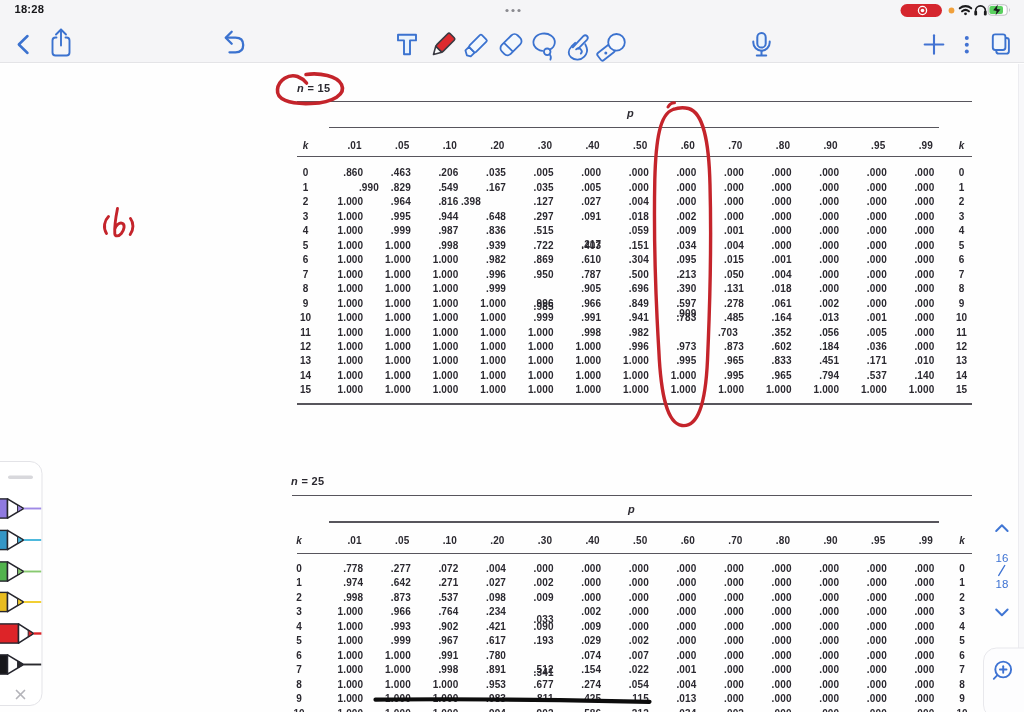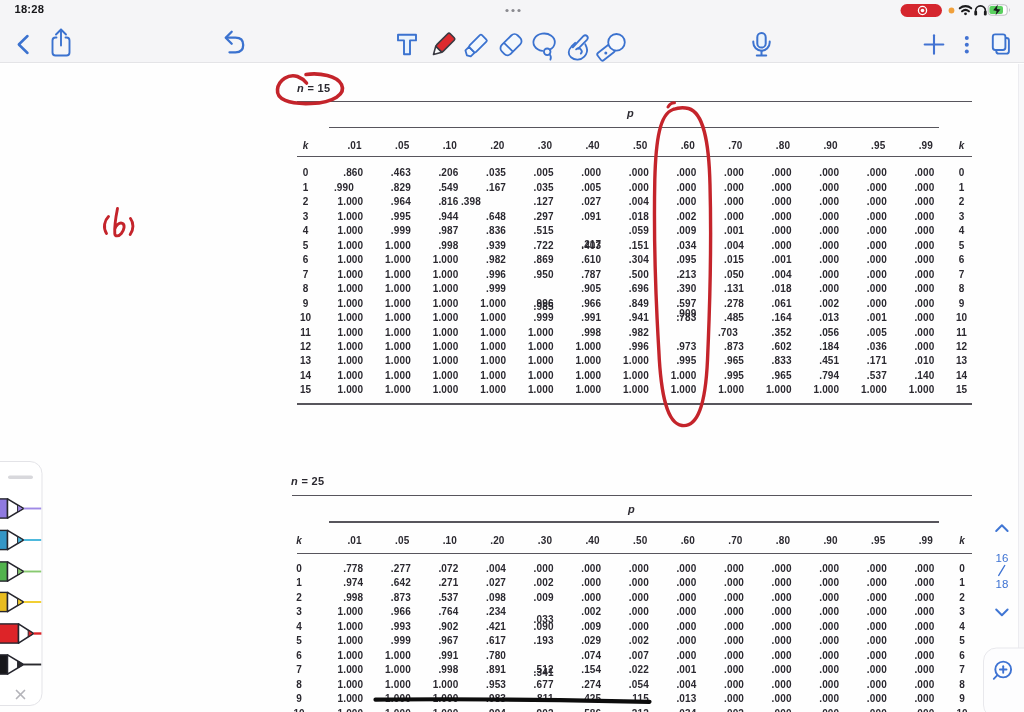--- a/index.html
+++ b/index.html
@@ -157,21 +157,21 @@
 <div class="nd" style="left:557.3px;top:166.3px">.000</div>
 <div class="nd" style="left:604.9px;top:166.3px">.000</div>
 <div class="nd" style="left:652.5px;top:166.3px">.000</div>
 <div class="nd" style="left:700.1px;top:166.3px">.000</div>
 <div class="nd" style="left:747.7px;top:166.3px">.000</div>
 <div class="nd" style="left:795.3px;top:166.3px">.000</div>
 <div class="nd" style="left:842.9px;top:166.3px">.000</div>
 <div class="nd" style="left:890.5px;top:166.3px">.000</div>
 <div class="kd" style="left:947.5px;top:166.3px;width:28px">0</div>
 <div class="kd" style="left:291.5px;top:180.8px;width:28px">1</div>
-<div class="nd" style="left:310px;top:180.8px">.990</div>
+<div class="nd" style="left:335px;top:180.8px">.990</div>
 <div class="nd" style="left:366.9px;top:180.8px">.829</div>
 <div class="nd" style="left:414.5px;top:180.8px">.549</div>
 <div class="nd" style="left:462.1px;top:180.8px">.167</div>
 <div class="nd" style="left:509.7px;top:180.8px">.035</div>
 <div class="nd" style="left:557.3px;top:180.8px">.005</div>
 <div class="nd" style="left:604.9px;top:180.8px">.000</div>
 <div class="nd" style="left:652.5px;top:180.8px">.000</div>
 <div class="nd" style="left:700.1px;top:180.8px">.000</div>
 <div class="nd" style="left:747.7px;top:180.8px">.000</div>
 <div class="nd" style="left:795.3px;top:180.8px">.000</div>

